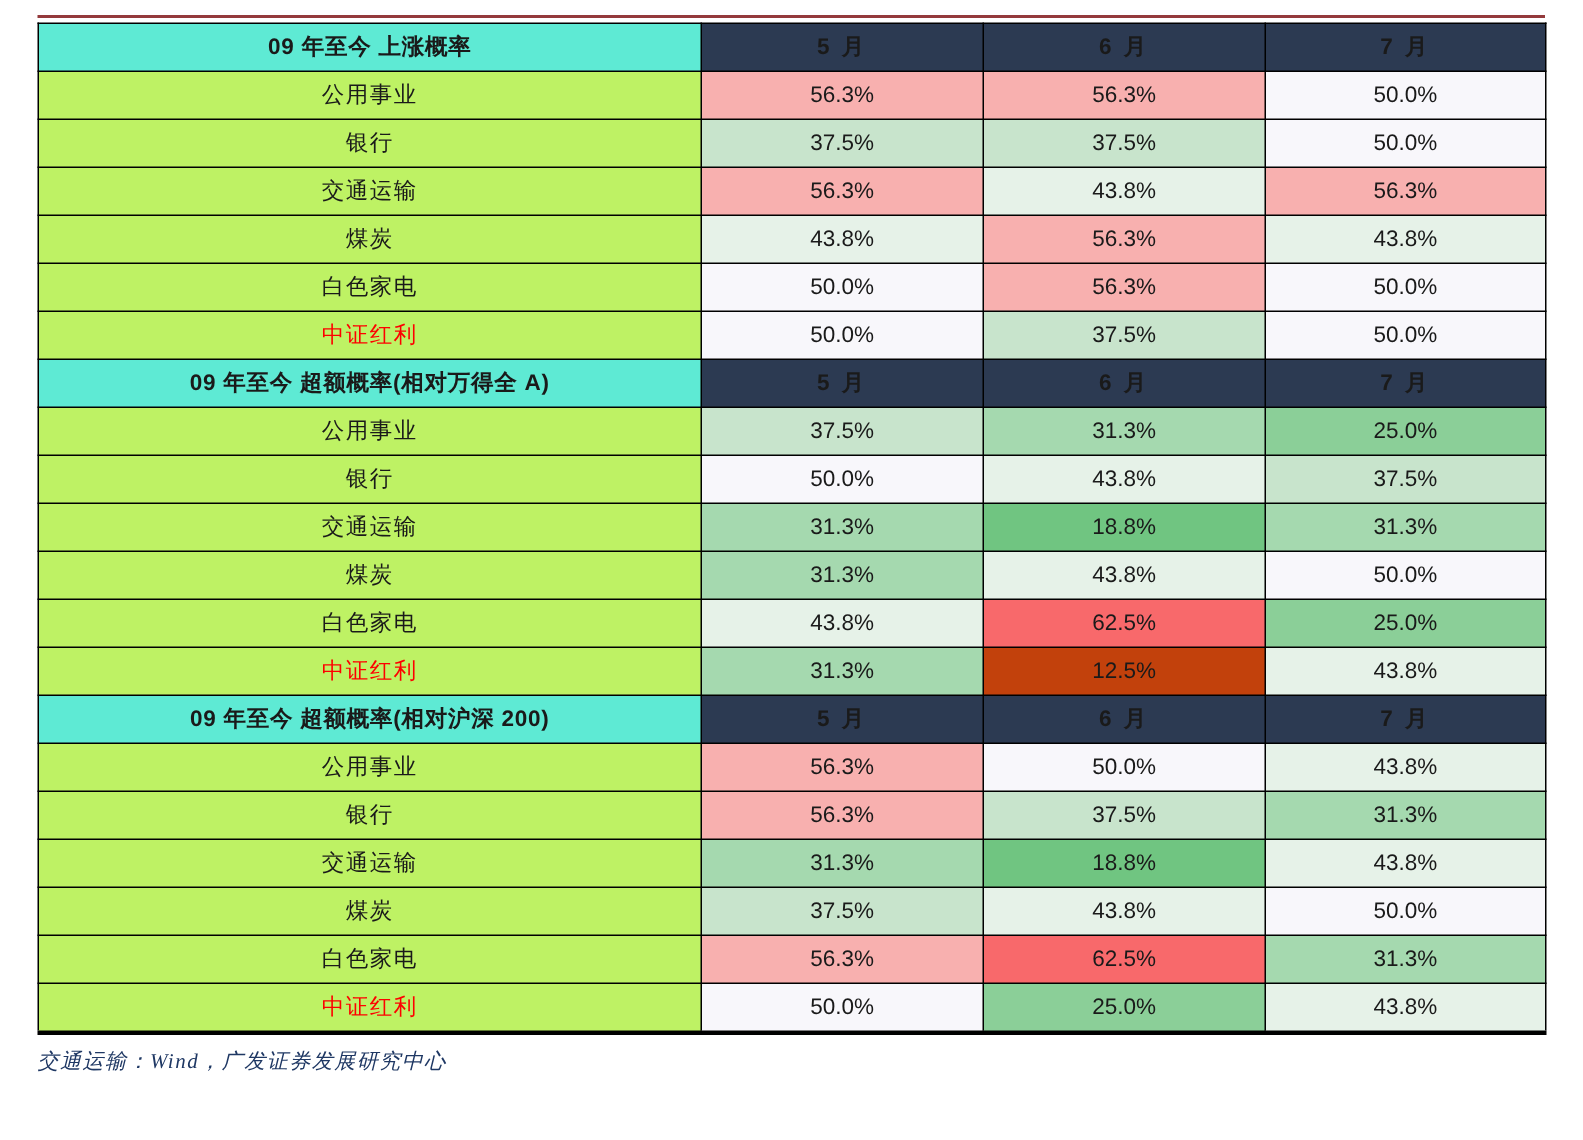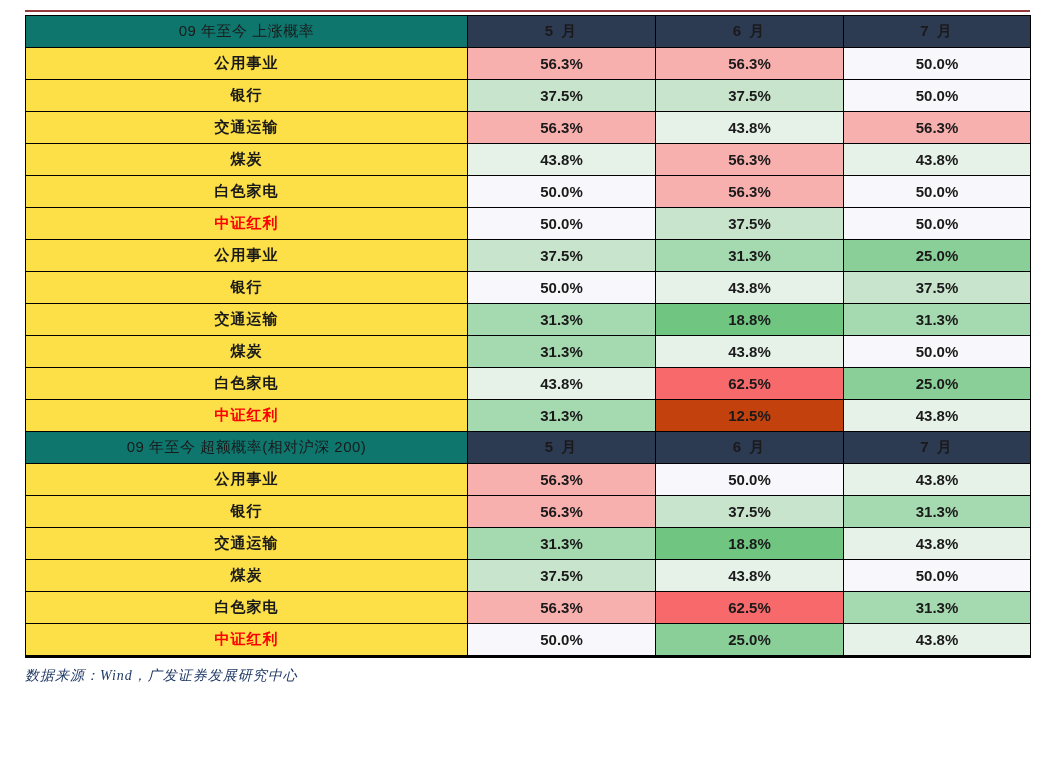--- a/index.html
+++ b/index.html
@@ -16,28 +16,28 @@
   .title-rule{height:2px;background:#943A3C;margin:0 0 3px 0;}
   table.prob{
     border-collapse:collapse;table-layout:fixed;width:1005px;
     border:1px solid #000;border-bottom:3px solid #000;
   }
   table.prob td{
     height:31px;padding:0 4px;text-align:center;vertical-align:middle;
     border:1px solid #000;font-size:15px;color:#1a1a1a;overflow:hidden;white-space:nowrap;
   }
   td.sec-title{
-    background:#0f766e;color:#ffffff;font-weight:normal;font-size:15px;letter-spacing:0.5px;
+    background:#5eead4;color:#ffffff;font-weight:bold;font-size:15px;letter-spacing:0.5px;
   }
   td.month-cell{
     background:#2C3A52;color:#ffffff;font-weight:bold;font-size:15px;letter-spacing:2px;
   }
-  td.row-label{background:#fde047;font-weight:bold;color:#000000;letter-spacing:1px;}
+  td.row-label{background:#bef264;font-weight:normal;color:#000000;letter-spacing:1px;}
   td.row-label.hl{color:#FE0000;}
-  td.value-cell{font-weight:bold;}
+  td.value-cell{font-weight:normal;}
   .footer{
     margin-top:9px;font-size:14px;color:#1F3864;
     font-family:"Liberation Serif","DejaVu Serif",serif;font-style:italic;
     letter-spacing:1px;
   }
 </style>
 </head>
 <body>
 
 <div class="page">
@@ -85,20 +85,26 @@
           <td class="row-label">白色家电</td>
           <td class="value-cell" style="background-color: rgb(248, 247, 251);">50.0%</td>
           <td class="value-cell" style="background-color: rgb(248, 176, 175);">56.3%</td>
           <td class="value-cell" style="background-color: rgb(248, 247, 251);">50.0%</td>
         </tr>
         <tr>
           <td class="row-label hl">中证红利</td>
           <td class="value-cell" style="background-color: rgb(248, 247, 251);">50.0%</td>
           <td class="value-cell" style="background-color: rgb(200, 228, 204);">37.5%</td>
           <td class="value-cell" style="background-color: rgb(248, 247, 251);">50.0%</td>
+        </tr>
+        <tr>
+          <td class="sec-title">09 年至今 超额概率(相对万得全 A)</td>
+          <td class="month-cell">5 月</td>
+          <td class="month-cell">6 月</td>
+          <td class="month-cell">7 月</td>
         </tr>
         <tr>
           <td class="row-label">公用事业</td>
           <td class="value-cell" style="background-color: rgb(200, 228, 204);">37.5%</td>
           <td class="value-cell" style="background-color: rgb(165, 217, 175);">31.3%</td>
           <td class="value-cell" style="background-color: rgb(139, 207, 152);">25.0%</td>
         </tr>
         <tr>
           <td class="row-label">银行</td>
           <td class="value-cell" style="background-color: rgb(248, 247, 251);">50.0%</td>
@@ -167,14 +173,14 @@
         </tr>
         <tr>
           <td class="row-label hl">中证红利</td>
           <td class="value-cell" style="background-color: rgb(248, 247, 251);">50.0%</td>
           <td class="value-cell" style="background-color: rgb(139, 207, 152);">25.0%</td>
           <td class="value-cell" style="background-color: rgb(230, 242, 232);">43.8%</td>
         </tr>
       </tbody>
   </table>
 
-  <div class="footer">数据来源：Wind，广发证券发展研究中心</div>
+  <div class="footer">交通运输：Wind，广发证券发展研究中心</div>
 </div>
 
 </body></html>

